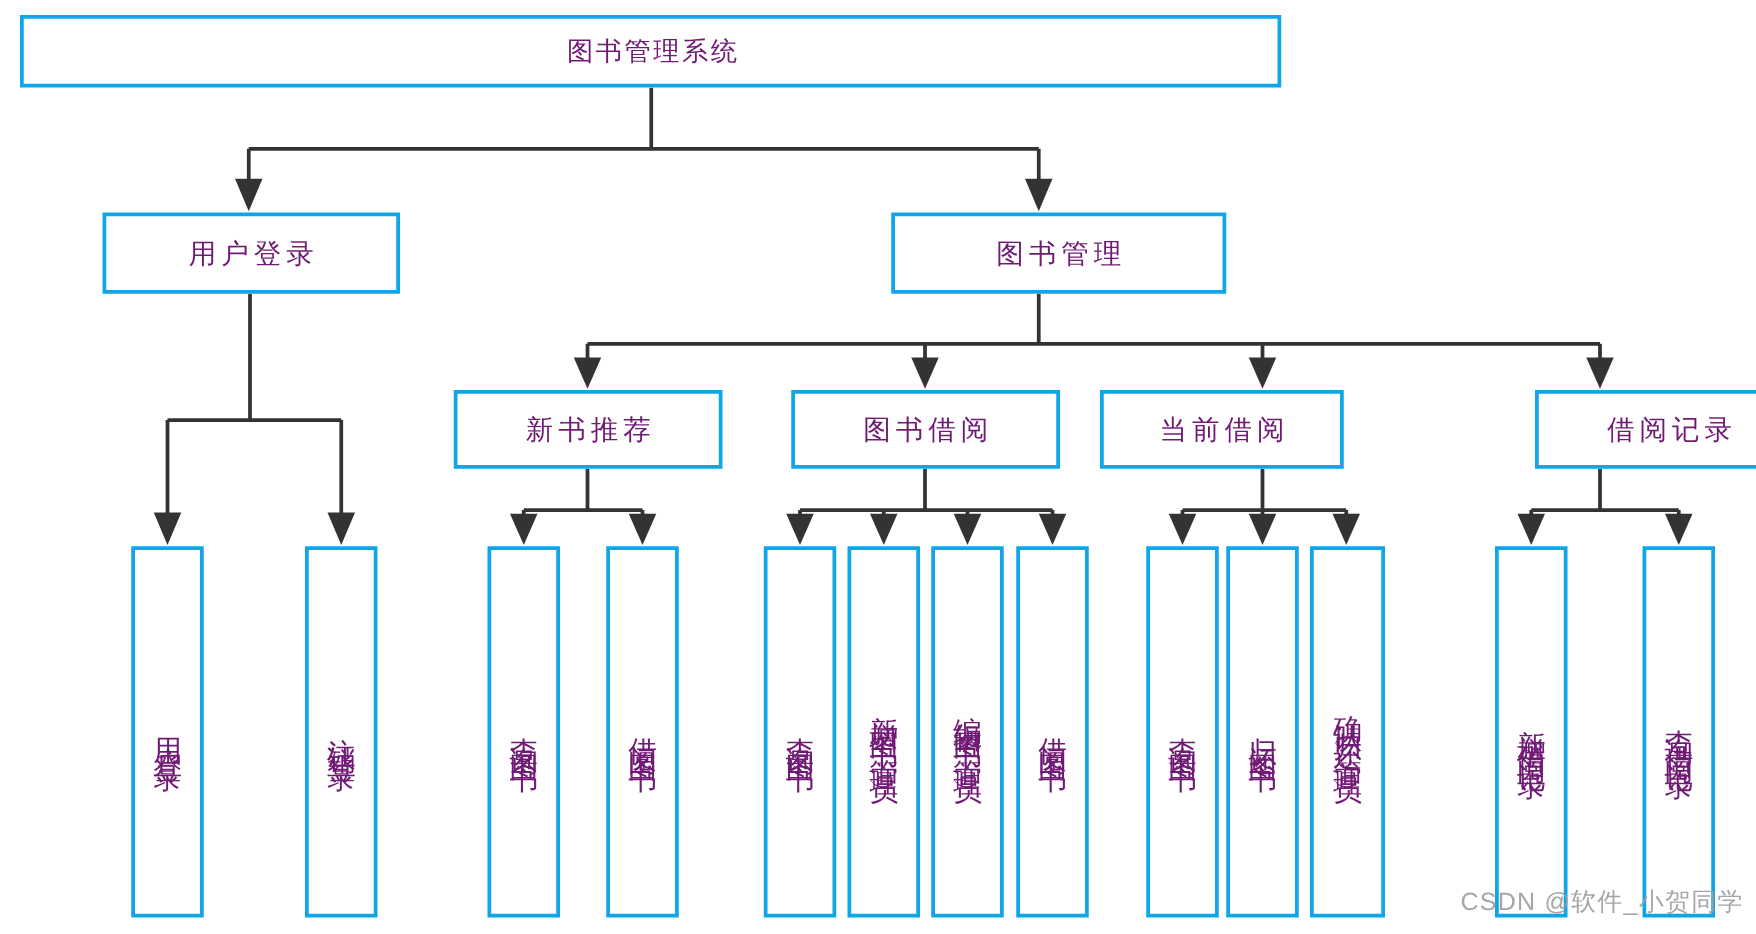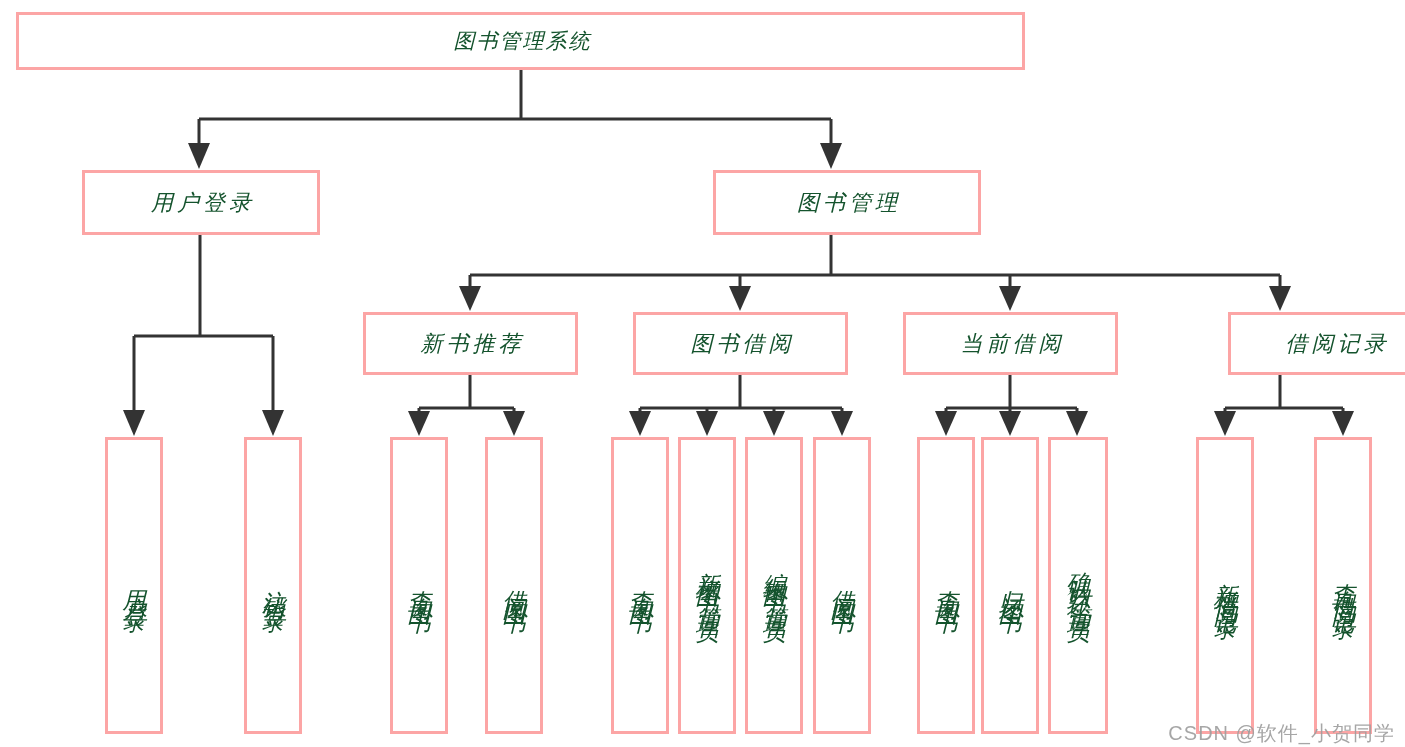--- a/index.html
+++ b/index.html
@@ -20,27 +20,26 @@
     left: 0;
     top: 0;
     width: 1405px;
     height: 747px;
     pointer-events: none;
   }
   .node {
     position: absolute;
     box-sizing: border-box;
     background: #ffffff;
-    border: 3px solid #fca5a5;
-    color: #14532d;
+    border: 3px solid #0ea5e9;
+    color: #701a75;
     display: flex;
     align-items: center;
     justify-content: center;
     z-index: 2;
-    font-style: italic;
   }
   .hbox {
     font-size: 22px;
     letter-spacing: 4px;
     text-indent: 4px;
     white-space: nowrap;
   }
   .root-box {
     font-size: 21px;
     letter-spacing: 2px;
@@ -48,21 +47,21 @@
   .vbox {
     writing-mode: vertical-rl;
     text-orientation: mixed;
     font-size: 23px;
     letter-spacing: 7px;
     line-height: 1;
   }
   .watermark {
     position: absolute;
     right: 10px;
-    bottom: 0;
+    bottom: 12px;
     font-size: 20px;
     color: rgba(158, 158, 158, 0.92);
     letter-spacing: 1px;
     white-space: nowrap;
     z-index: 5;
   }
 </style>
 </head>
 <body>
 
@@ -108,21 +107,21 @@
     </g>
   </svg>
 
   <div class="node hbox root-box" style="left:16px; top:12px; width:1009px; height:58px;">图书管理系统</div>
 
   <div class="node hbox" style="left:82px; top:170px; width:238px; height:65px;">用户登录</div>
   <div class="node hbox" style="left:713px; top:170px; width:268px; height:65px;">图书管理</div>
 
   <div class="node hbox" style="left:363px; top:312px; width:215px; height:63px;">新书推荐</div>
   <div class="node hbox" style="left:633px; top:312px; width:215px; height:63px;">图书借阅</div>
-  <div class="node hbox" style="left:903px; top:312px; width:215px; height:63px;">当前借阅</div>
+  <div class="node hbox" style="left:880px; top:312px; width:195px; height:63px;">当前借阅</div>
   <div class="node hbox" style="left:1228px; top:312px; width:215px; height:63px;">借阅记录</div>
 
   <div class="node vbox" style="left:105px; top:437px; width:58px; height:297px;">用户登录</div>
   <div class="node vbox" style="left:244px; top:437px; width:58px; height:297px;">注销登录</div>
 
   <div class="node vbox" style="left:390px; top:437px; width:58px; height:297px;">查询图书</div>
   <div class="node vbox" style="left:485px; top:437px; width:58px; height:297px;">借阅图书</div>
 
   <div class="node vbox" style="left:611px; top:437px; width:58px; height:297px;">查询图书</div>
   <div class="node vbox" style="left:678px; top:437px; width:58px; height:297px;">新增图书（管理员）</div>

